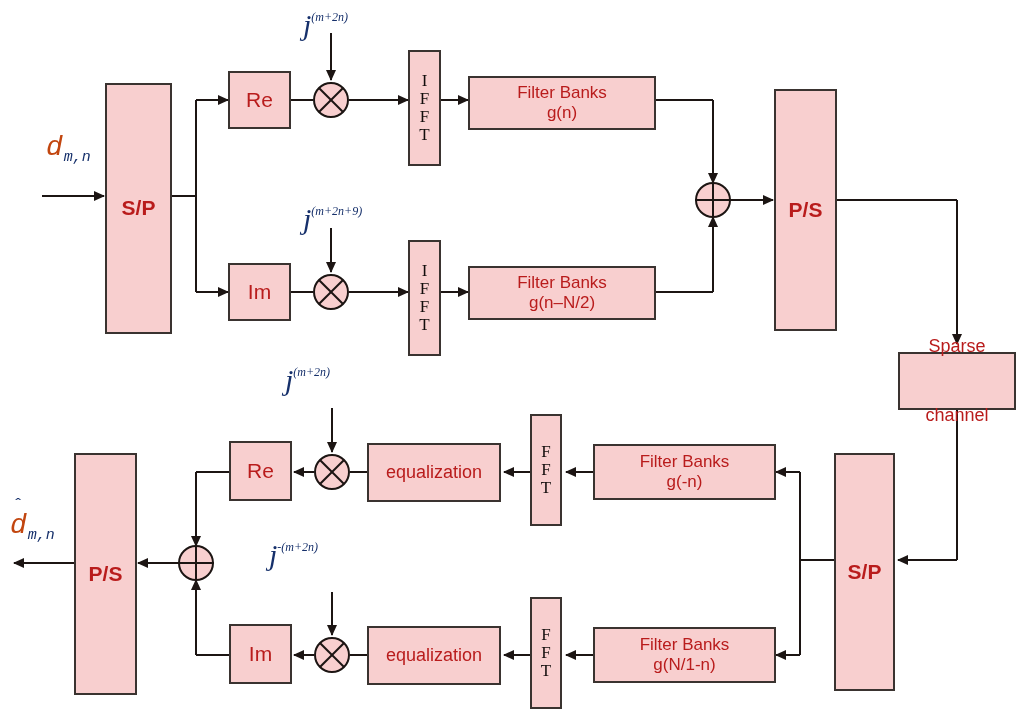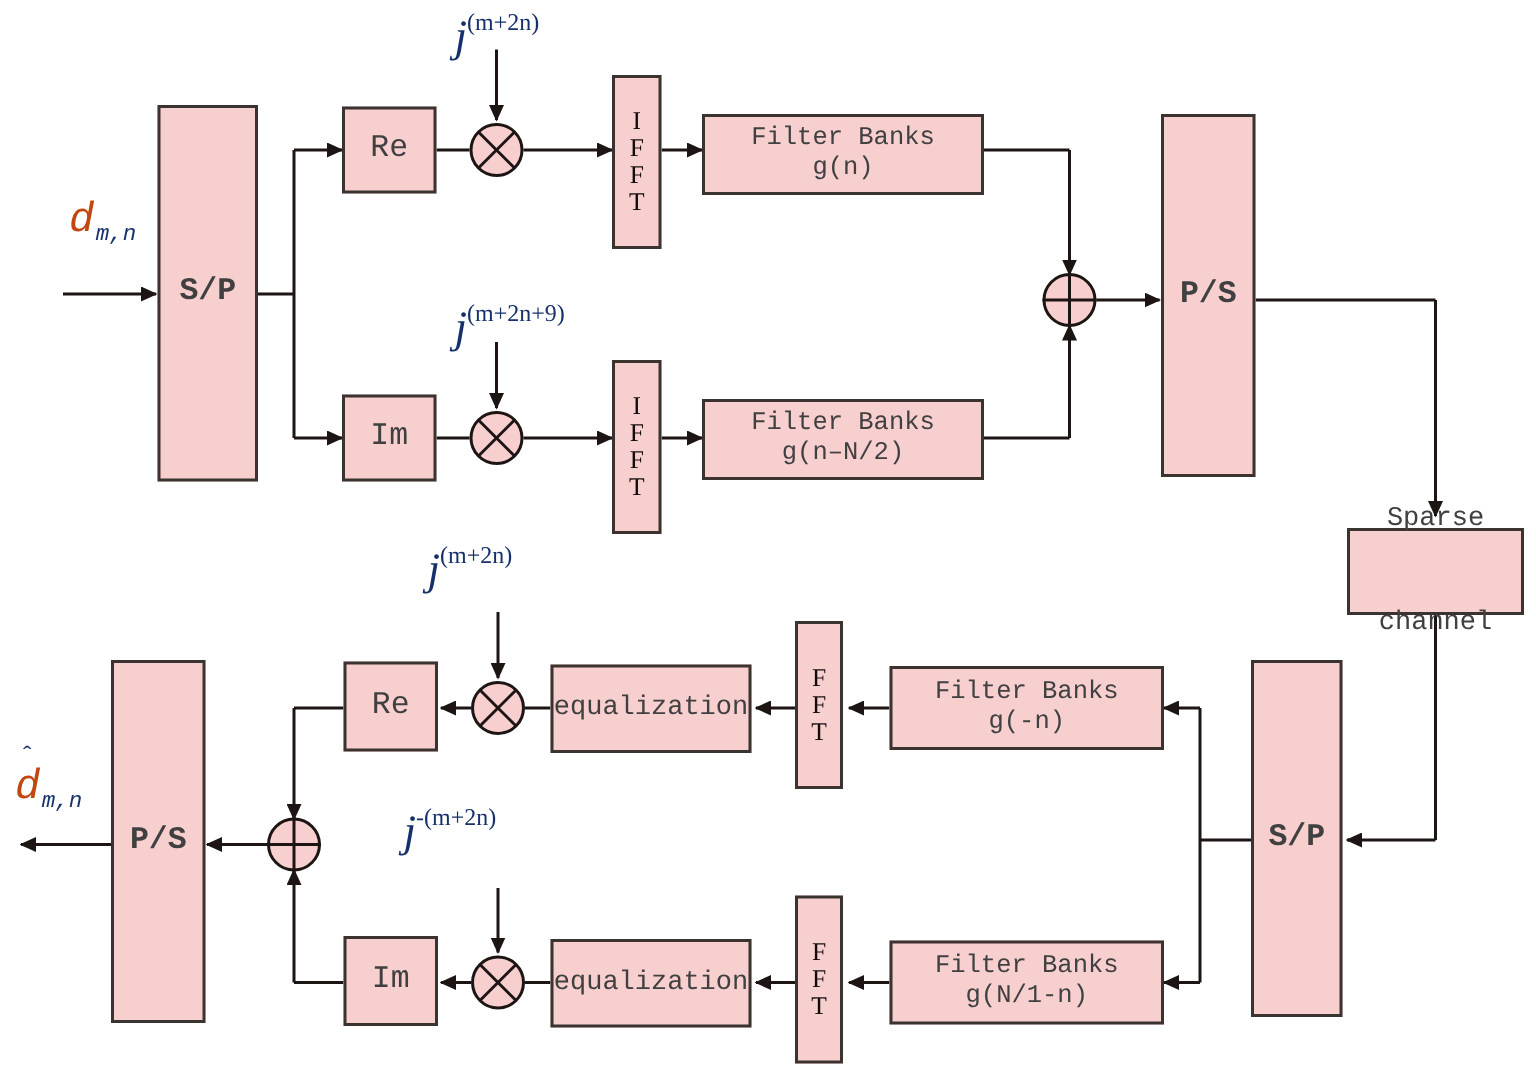--- a/index.html
+++ b/index.html
@@ -25,28 +25,29 @@
   }
   .blk {
     position: absolute;
     box-sizing: border-box;
     background: #f8cfcf;
     border: 2px solid #3a3330;
     display: flex;
     align-items: center;
     justify-content: center;
     text-align: center;
-    font-family: Liberation Mono, monospace;
-    color: #404040;
+    font-family: Liberation Sans, sans-serif;
+    color: #b91c1c;
     line-height: 1.15;
     z-index: 3;
   }
   .blk.tall {
     flex-direction: column;
     font-weight: bold;
+    margin-top: 13px;
   }
   .blk .lbl { display: block; }
   .blk .lbl2 { display: block; }
   .stack {
     position: absolute;
     box-sizing: border-box;
     background: #f8cfcf;
     border: 2px solid #3a3330;
     display: flex;
     flex-direction: column;
@@ -103,21 +104,22 @@
     z-index: 5;
   }
   .math .jv {
     font-style: italic;
     font-size: 30px;
     color: #16306b;
     position: relative;
     top: 4px;
   }
   .math .exp {
-    font-size: 16px;
+    font-size: 12px;
+    font-style: italic;
     position: relative;
     top: -10px;
     letter-spacing: 0px;
   }
   .sig {
     position: absolute;
     font-family: Liberation Mono, monospace;
     white-space: nowrap;
     z-index: 5;
     color: #16306b;

